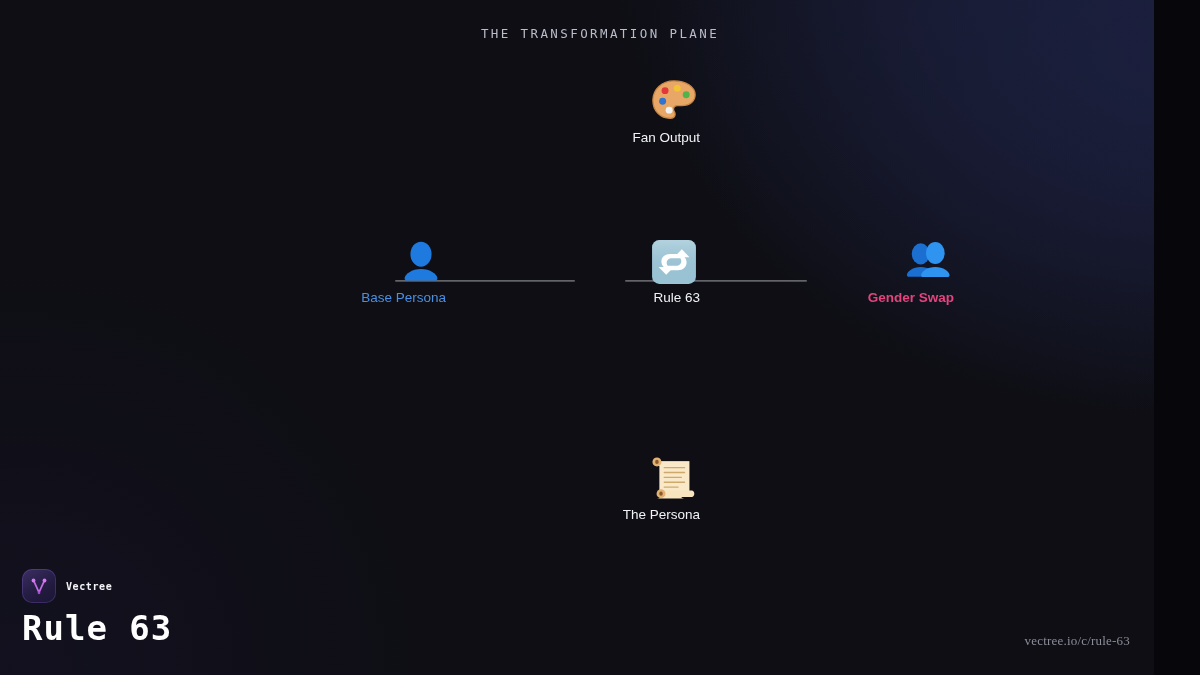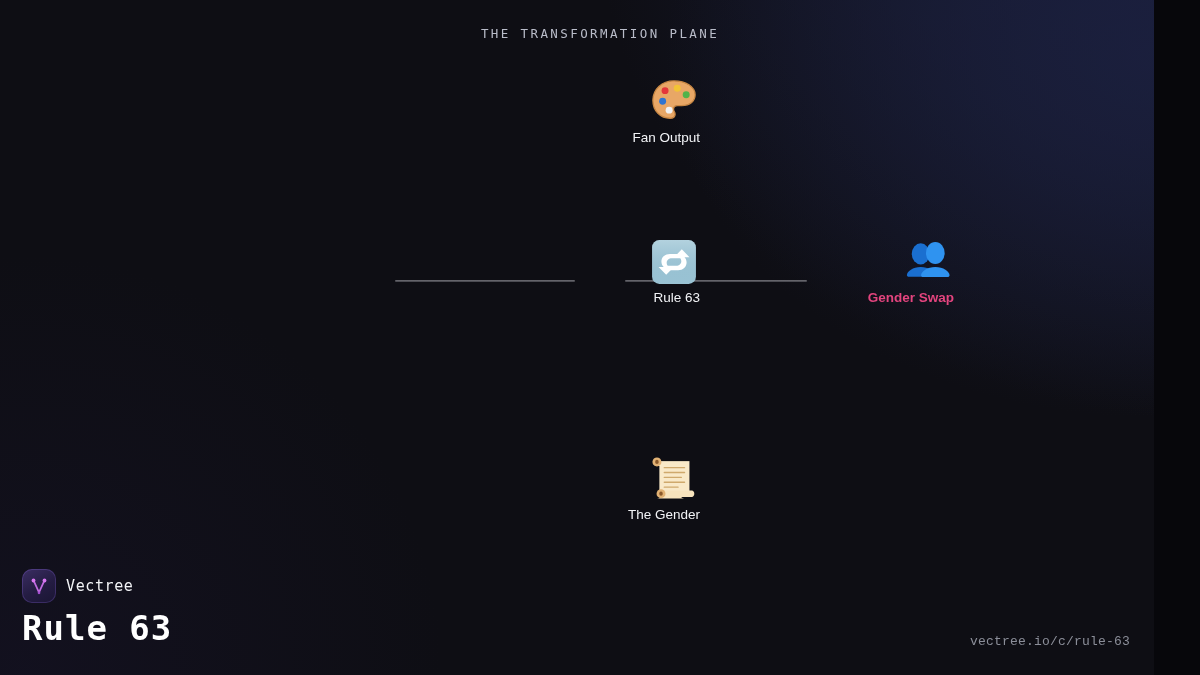--- a/index.html
+++ b/index.html
@@ -89,39 +89,39 @@
     height: 34px;
     border-radius: 10px;
     background: linear-gradient(150deg, #3b2e63 0%, #241c42 55%, #1a1533 100%);
     box-shadow: inset 0 0 0 1px rgba(160,120,255,0.22);
     display: flex;
     align-items: center;
     justify-content: center;
   }
   .brand-name {
     font-family: "DejaVu Sans Mono", "Liberation Mono", monospace;
-    font-size: 15px;
-    font-weight: normal;
+    font-size: 10px;
+    font-weight: bold;
     color: #f4f5f8;
     letter-spacing: 0.6px;
   }
   .brand-title {
     margin-top: 8px;
     font-family: "DejaVu Sans Mono", "Liberation Mono", monospace;
     font-size: 34px;
     font-weight: bold;
     color: #ffffff;
     letter-spacing: 1px;
     line-height: 1.05;
   }
   .site-url {
     position: absolute;
     right: 24px;
     bottom: 26px;
-    font-family: Liberation Mono, monospace;
+    font-family: Liberation Serif, serif;
     font-size: 13px;
     color: #8b8e99;
     letter-spacing: 0.2px;
   }
 </style>
 </head>
 <body>
 
 <div id="stage">
 
@@ -138,20 +138,29 @@
         <circle cx="21" cy="18" r="4.3" fill="#e4373a"></circle>
         <circle cx="36" cy="15" r="4.3" fill="#f2c335"></circle>
         <circle cx="47" cy="23" r="4.3" fill="#52b34a"></circle>
         <circle cx="18" cy="31" r="4.3" fill="#2f74d0"></circle>
         <circle cx="26" cy="42" r="4.3" fill="#f2f2f2"></circle>
       </svg>
     </span>
     <span class="caption">Fan Output</span>
   </div>
 
+  <div class="node" style="left:346px; top:230px;">
+    <span class="glyph">
+      <svg class="ico" width="50" height="50" viewBox="0 0 64 64" aria-hidden="true">
+        <ellipse cx="32" cy="22" rx="13.5" ry="16" fill="#1f7ae0"></ellipse>
+        <path d="M32 41c-11.5 0-21 6.6-21 12.2 0 1.6 1.2 2.6 3 2.6h36c1.8 0 3-1 3-2.6C53 47.6 43.5 41 32 41z" fill="#1f7ae0"></path>
+      </svg>
+    </span>
+    <span class="caption accent-blue">Base Persona</span>
+  </div>
 
   <div class="node" style="left:600px; top:230px;">
     <span class="glyph">
       <svg class="ico" width="52" height="52" viewBox="0 0 64 64" aria-hidden="true">
         <rect x="5" y="5" width="54" height="54" rx="9" fill="#9ac3d4"></rect>
         <rect x="5" y="5" width="54" height="54" rx="9" fill="url(#shine)" opacity="0.25"></rect>
         <defs>
           <linearGradient id="shine" x1="0" y1="0" x2="0" y2="1">
             <stop offset="0%" stop-color="#ffffff"></stop>
             <stop offset="100%" stop-color="#5d94ab" stop-opacity="0"></stop>
@@ -189,21 +198,21 @@
           <line x1="20" y1="36" x2="45" y2="36"></line>
           <line x1="20" y1="42" x2="37" y2="42"></line>
         </g>
         <ellipse cx="11" cy="11" rx="5.5" ry="5.5" fill="#e2b274"></ellipse>
         <ellipse cx="11" cy="11" rx="2.2" ry="2.6" fill="#8b5a2b"></ellipse>
         <path d="M14 46h40c1.6 0 3 1.6 3 4s-1.4 4-3 4H16c-2.2 0-4-1.8-4-4 0-2.4 1-4 2-4z" fill="#f7e3bd"></path>
         <ellipse cx="16" cy="50" rx="5.5" ry="5.5" fill="#e2b274"></ellipse>
         <ellipse cx="16" cy="50" rx="2.2" ry="2.6" fill="#8b5a2b"></ellipse>
       </svg>
     </span>
-    <span class="caption">The Gender</span>
+    <span class="caption">The Persona</span>
   </div>
 
   <div class="brand">
     <div class="brand-row">
       <span class="logo-mark">
         <svg width="22" height="22" viewBox="0 0 24 24" aria-hidden="true">
           <g stroke="#c06be0" stroke-width="1.9" stroke-linecap="round" fill="none">
             <line x1="12" y1="19" x2="6.5" y2="7"></line>
             <line x1="12" y1="19" x2="17.5" y2="7"></line>
           </g>

